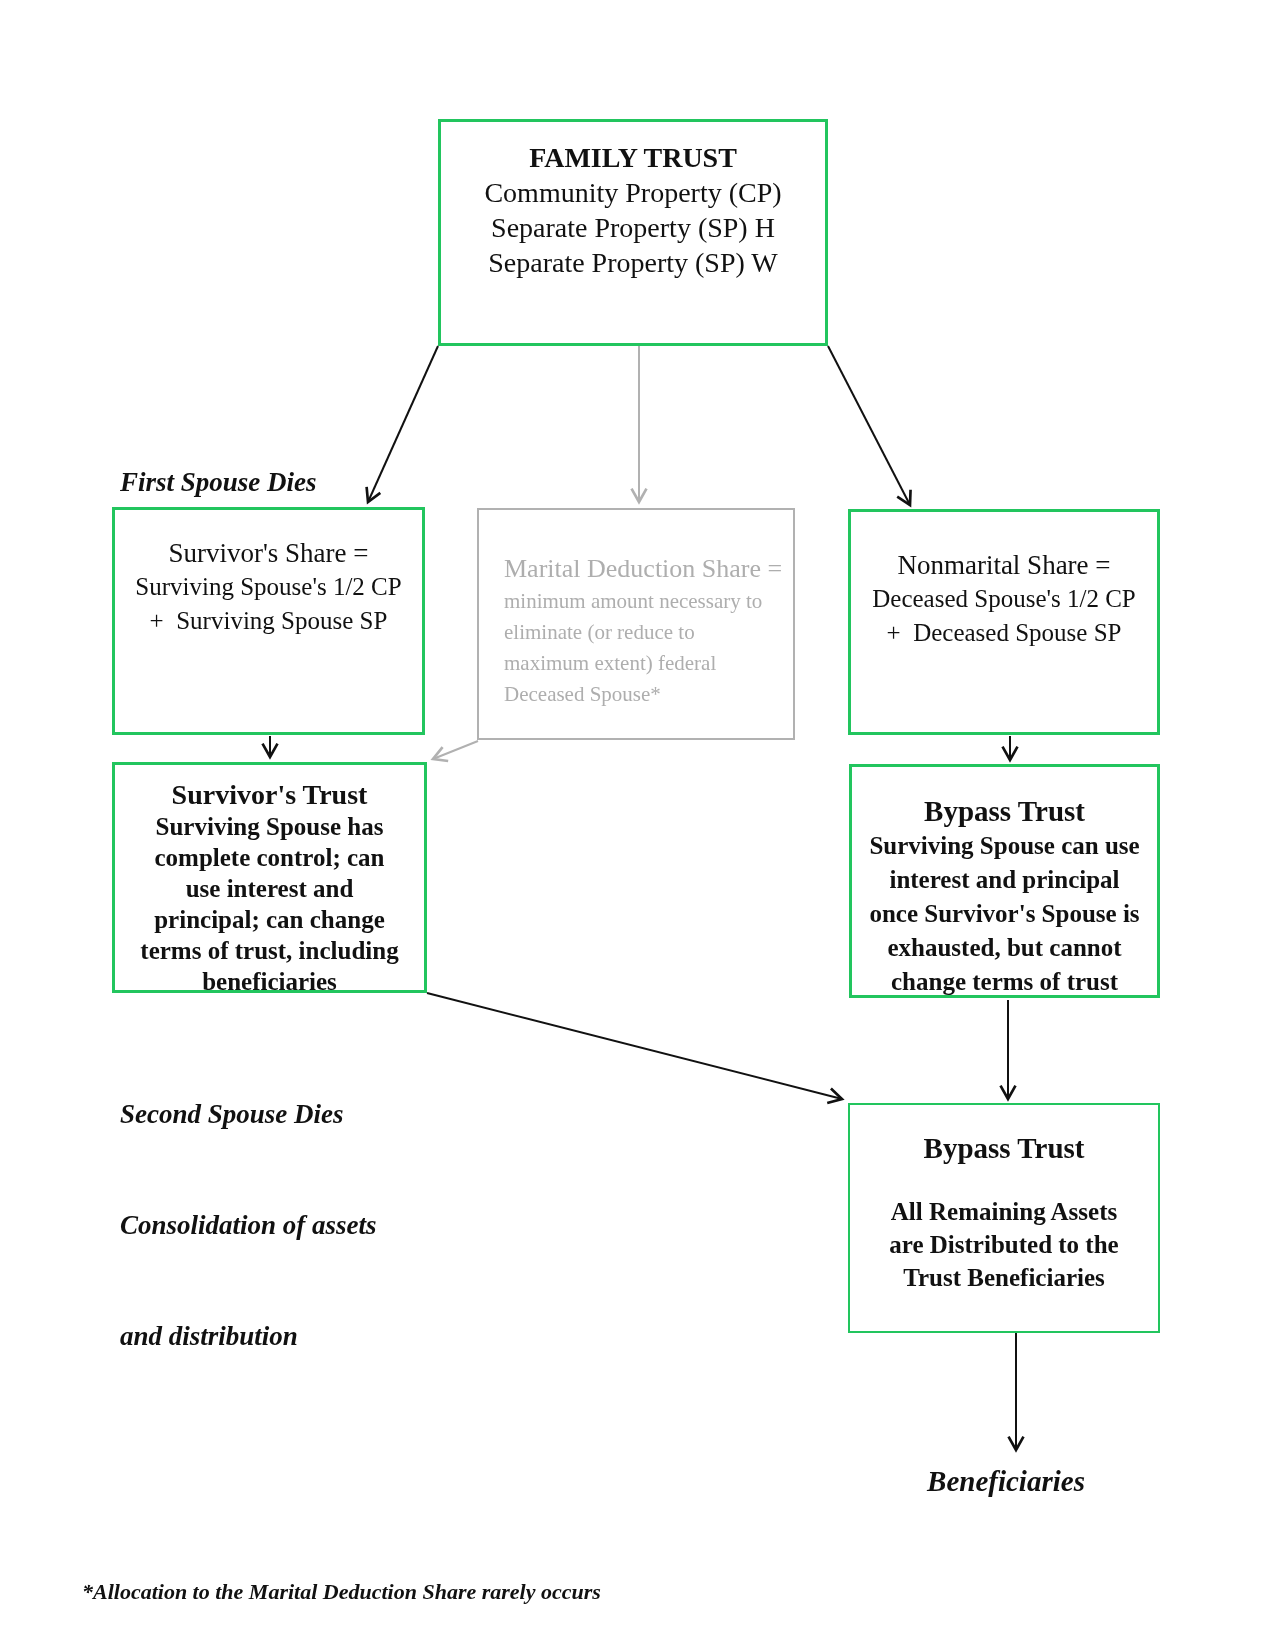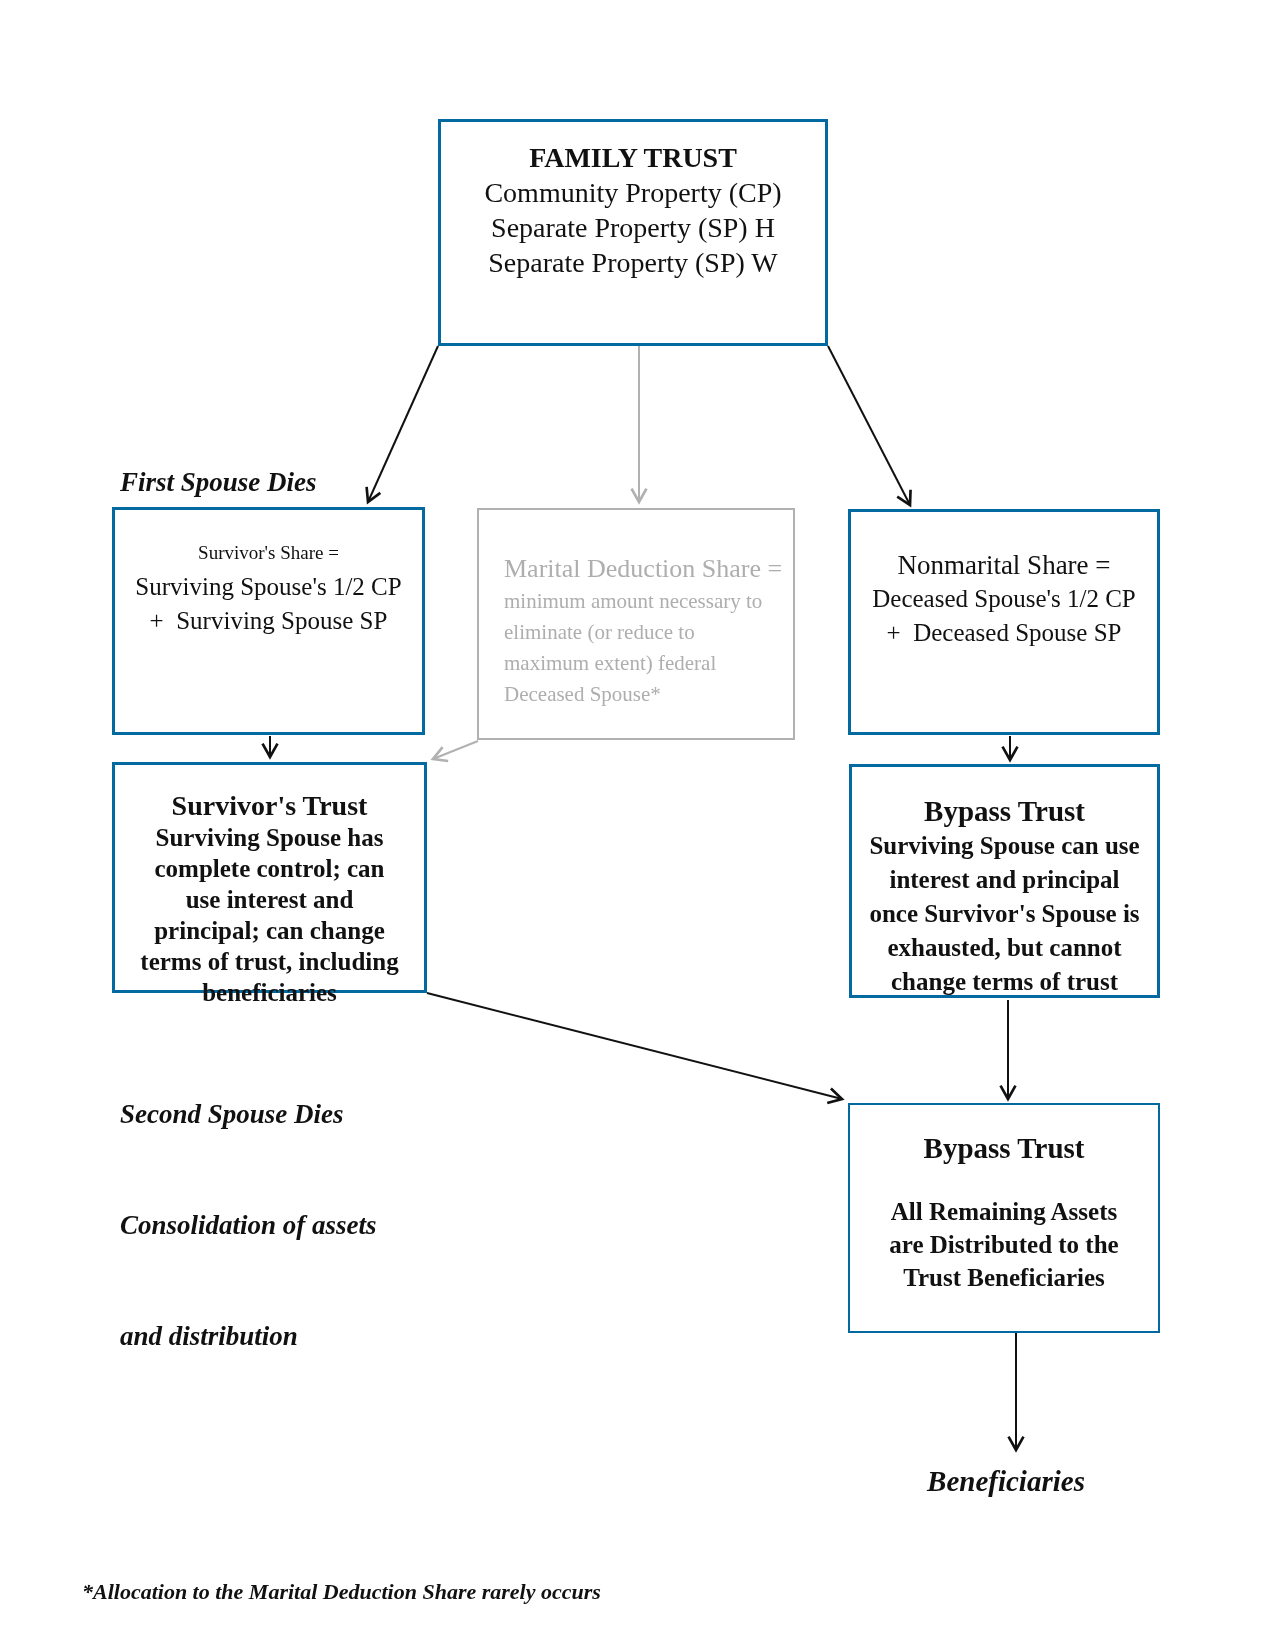--- a/index.html
+++ b/index.html
@@ -10,40 +10,40 @@
     font-family:"Liberation Serif","DejaVu Serif",serif;
     color:#111111;
     overflow:hidden;
   }
   .arrows{position:absolute;left:0;top:0;}
   .arrow{fill:none;stroke:#111111;stroke-width:2;}
   .arrow.gray{stroke:#b1b1b1;}
   .box{
     position:absolute;
     box-sizing:border-box;
-    border:3px solid #0369a1;
+    border:3px solid #22c55e;
     background:#ffffff;
     text-align:center;
   }
   .box.thin{border-width:2px;}
   .box.grayed{border-color:#b1b1b1;color:#aeaeae;text-align:left;}
   .bline{white-space:pre;}
   .b{font-weight:bold;}
   .stage-label{
     position:absolute;
     font-weight:bold;font-style:italic;
     white-space:pre;
   }
   
   #family-box{font-size:28px;line-height:35px;padding-top:18px;}
   #survivors-share-box{font-size:25px;line-height:34px;padding-top:26px;}
   #marital-box{font-size:21px;line-height:31px;padding:22px 0 0 25px;}
   #marital-box .title{font-size:26px;line-height:34px;margin-top:20px;}
   #nonmarital-box{font-size:25px;line-height:34px;padding-top:36px;}
-  #survivors-trust-box{font-size:25px;line-height:31px;padding-top:25px;font-weight:bold;}
+  #survivors-trust-box{font-size:25px;line-height:31px;padding-top:14px;font-weight:bold;}
   #survivors-trust-box .title{font-size:28px;line-height:32px;}
   #bypass1-box{font-size:25px;line-height:34px;padding-top:26px;font-weight:bold;}
   #bypass1-box .title{font-size:29px;line-height:36px;}
   #bypass2-box{font-size:25px;line-height:33px;padding-top:26px;font-weight:bold;}
   #bypass2-box .title{font-size:29px;line-height:34px;margin-bottom:30px;}
   #first-spouse-label{left:120px;top:387px;font-size:27px;line-height:38px;}
   #second-spouse-label{left:120px;top:1022px;font-size:27px;line-height:37px;}
   #beneficiaries-label{left:900px;top:1465px;width:212px;font-size:29px;text-align:center;}
   #footnote{left:82px;top:1512px;font-size:22px;line-height:32px;}
 </style>
@@ -78,21 +78,21 @@
     <div class="bline">Separate Property (SP) H</div>
     <div class="bline">Separate Property (SP) W</div>
   </div>
 
   <div class="stage-label" id="first-spouse-label">
     <div class="bline">First Spouse Dies</div>
     <div class="bline">Allocation of Assets</div>
   </div>
 
   <div class="box" id="survivors-share-box" style="left:112px;top:507px;width:313px;height:228px;">
-    <div class="bline title" style="font-size:19px;text-align:center;">Survivor's Share =</div>
+    <div class="bline title" style="font-size:27px;text-align:center;">Survivor's Share =</div>
     <div class="bline">Surviving Spouse's 1/2 CP</div>
     <div class="bline">+  Surviving Spouse SP</div>
   </div>
 
   <div class="box thin grayed" id="marital-box" style="left:477px;top:508px;width:318px;height:232px;">
     <div class="bline title">Marital Deduction Share =</div>
     <div class="bline">minimum amount necessary to</div>
     <div class="bline">eliminate (or reduce to</div>
     <div class="bline">maximum extent) federal</div>
     <div class="bline">Deceased Spouse*</div>

